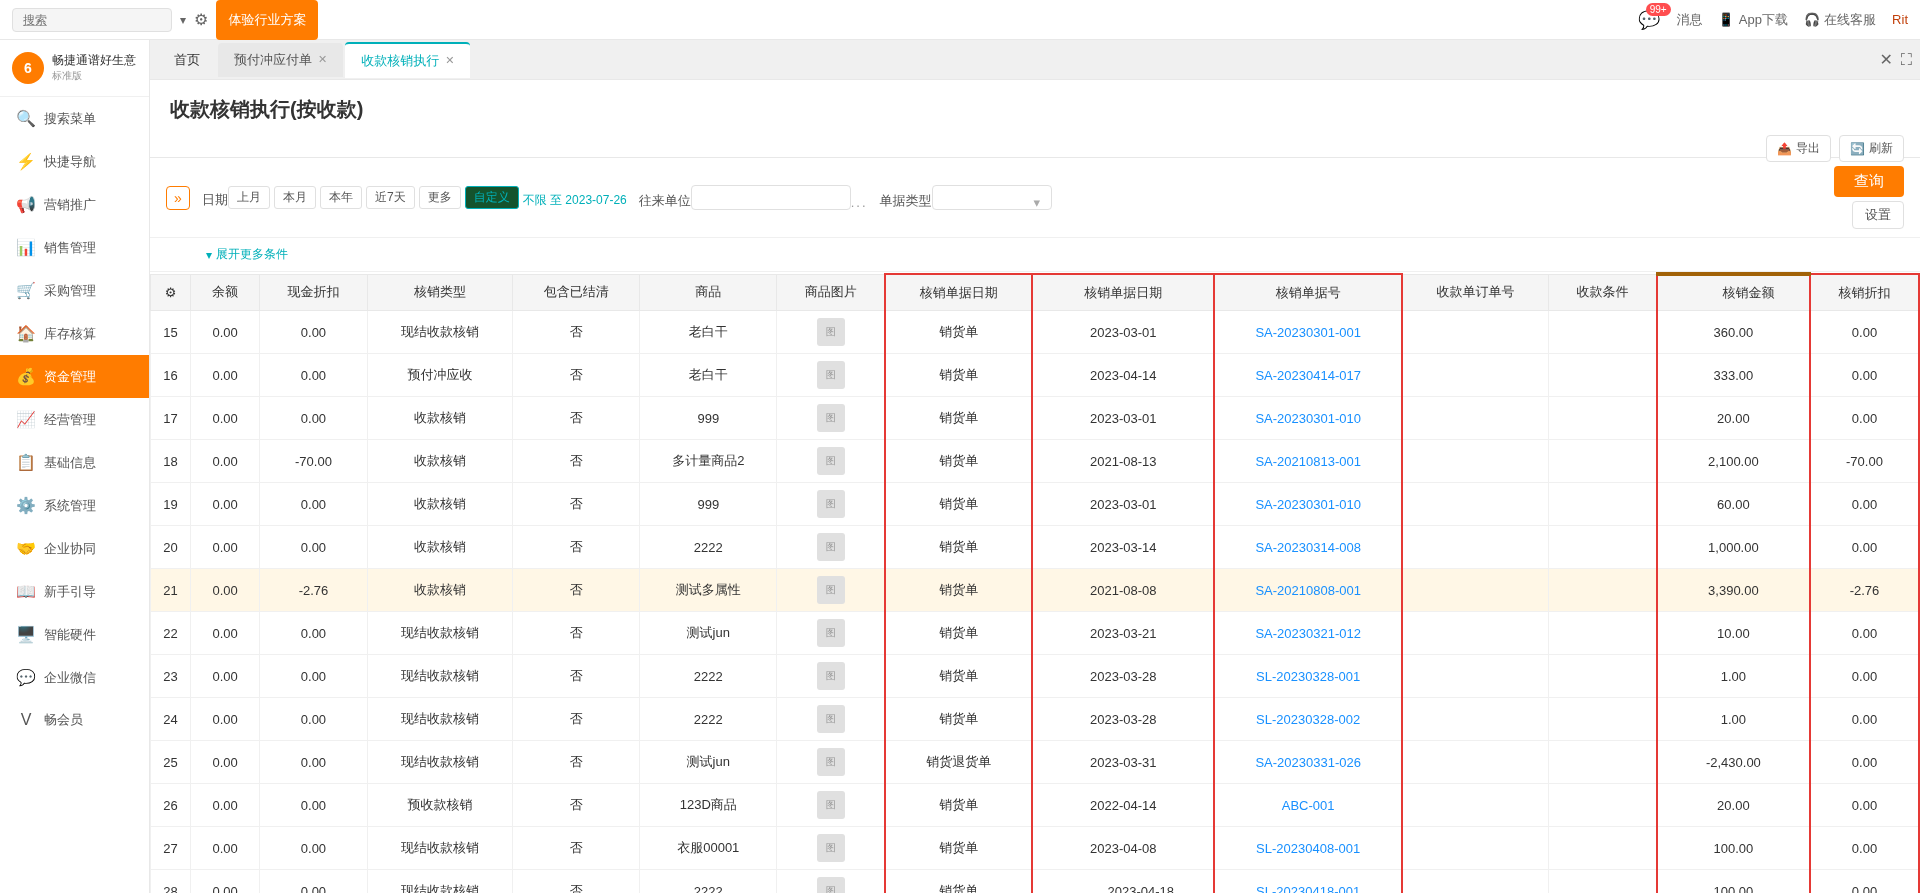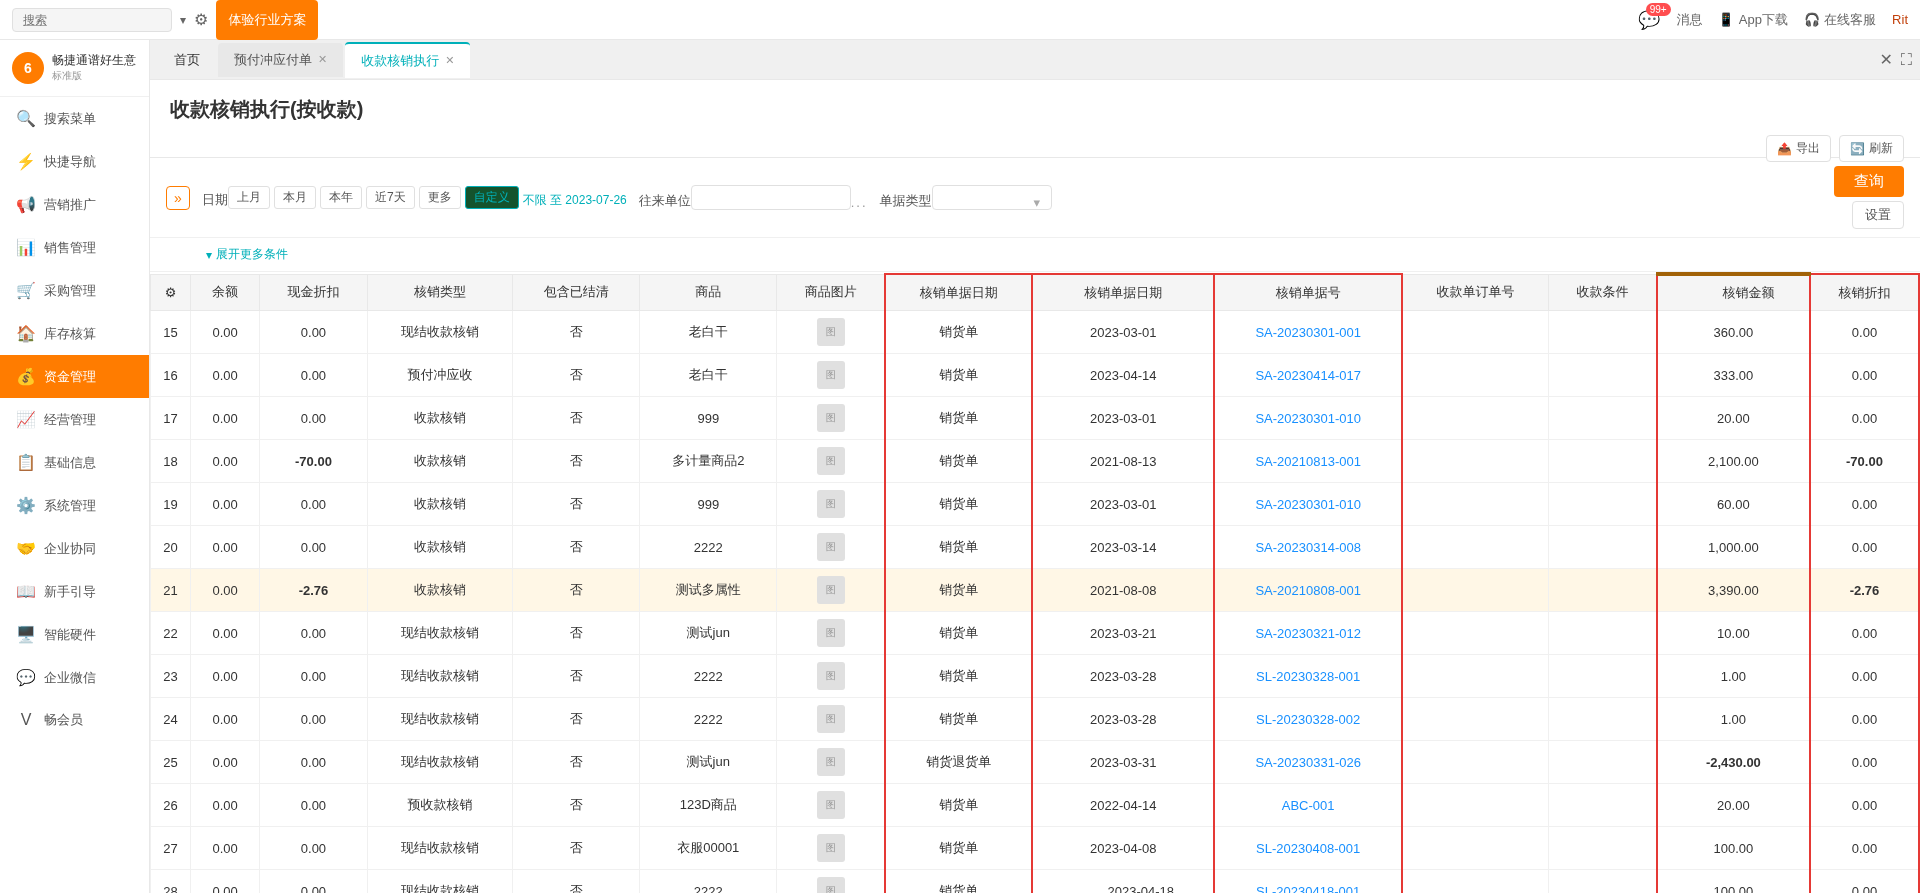--- a/index.html
+++ b/index.html
@@ -238,21 +238,21 @@
     }
     .data-table td {
       border: 1px solid #f0f0f0;
       padding: 7px 10px;
       text-align: center;
       white-space: nowrap;
       color: #333;
     }
     .data-table tr.highlighted td { background: #fff7e6; }
     .link-text { color: #1890ff; text-decoration: none; cursor: pointer; }
-    .red-text { color: #ff4d4f; font-weight: bold; }
+    .red-text { color: #ff4d4f; }
     .tool-btn {
       display: flex; align-items: center; gap: 4px;
       border: 1px solid #e0e0e0;
       border-radius: 4px;
       padding: 4px 10px;
       background: #fff;
       cursor: pointer;
       font-size: 12px;
       color: #555;
     }

